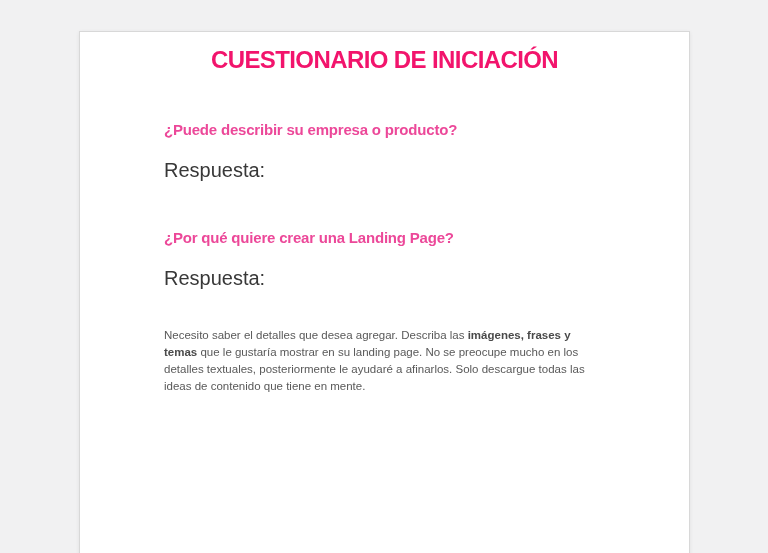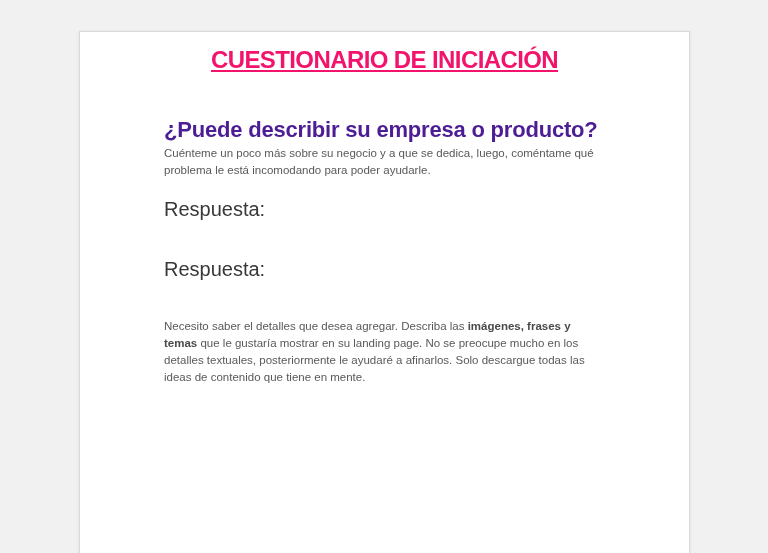--- a/index.html
+++ b/index.html
@@ -22,37 +22,36 @@
     padding: 10px 84px 40px 84px;
   }
   .doc-title {
     margin-top: 4px;
     text-align: center;
     font-size: 24px;
     line-height: 28px;
     font-weight: 800;
     letter-spacing: -0.6px;
     color: #f2146c;
-    text-decoration: underline;
   }
   .intro {
     margin-top: 13px;
     font-size: 12.5px;
     line-height: 20.5px;
     color: #3d3d3d;
     text-align: justify;
   }
   .q-section { margin-top: 30px; }
   .q-section.gap-lg { margin-top: 37px; }
   .q-heading {
-    font-size: 22px;
+    font-size: 15px;
     line-height: 21px;
     font-weight: 700;
     letter-spacing: -0.2px;
-    color: #4c1d95;
+    color: #ec4899;
     margin-top: 45px;
   }
   .q-desc {
     margin-top: 5px;
     font-size: 11.5px;
     line-height: 17px;
     color: #595959;
   }
   .q-desc strong { color: #4a4a4a; }
   .answer-label {
@@ -64,25 +63,25 @@
 </head>
 <body>
 
 <div class="doc-page">
 
   <h1 class="doc-title">CUESTIONARIO DE INICIACIÓN</h1>
 
 
   <section class="q-section">
     <h2 class="q-heading">¿Puede describir su empresa o producto?</h2>
-    <p class="q-desc">Cuénteme un poco más sobre su negocio y a que se dedica, luego, coméntame qué problema le está incomodando para poder ayudarle.</p>
     <p class="answer-label">Respuesta:</p>
   </section>
 
   <section class="q-section gap-lg">
+    <h2 class="q-heading">¿Por qué quiere crear una Landing Page?</h2>
     <p class="answer-label">Respuesta:</p>
   </section>
 
   <section class="q-section gap-lg">
     <p class="q-desc"><span>Necesito saber el detalles que desea agregar. Describa las </span><strong>imágenes, frases y temas</strong><span> que le gustaría mostrar en su landing page. No se preocupe mucho en los detalles textuales, posteriormente le ayudaré a afinarlos. Solo descargue todas las ideas de contenido que tiene en mente.</span></p>
 
   </section>
 
 </div>
 

